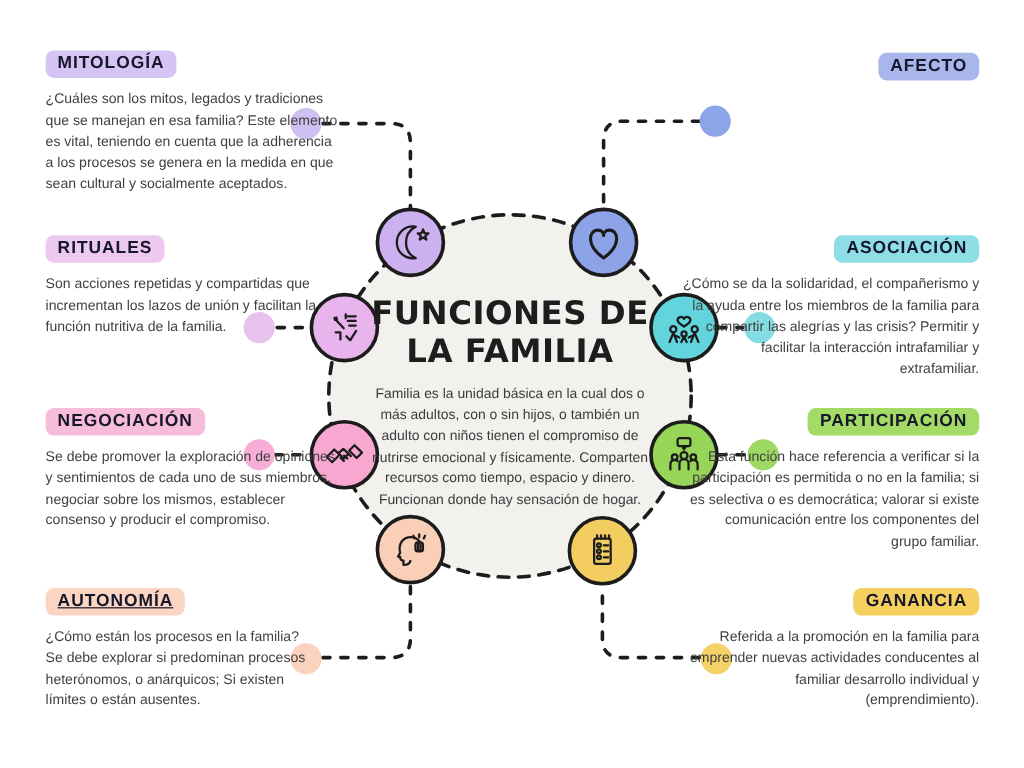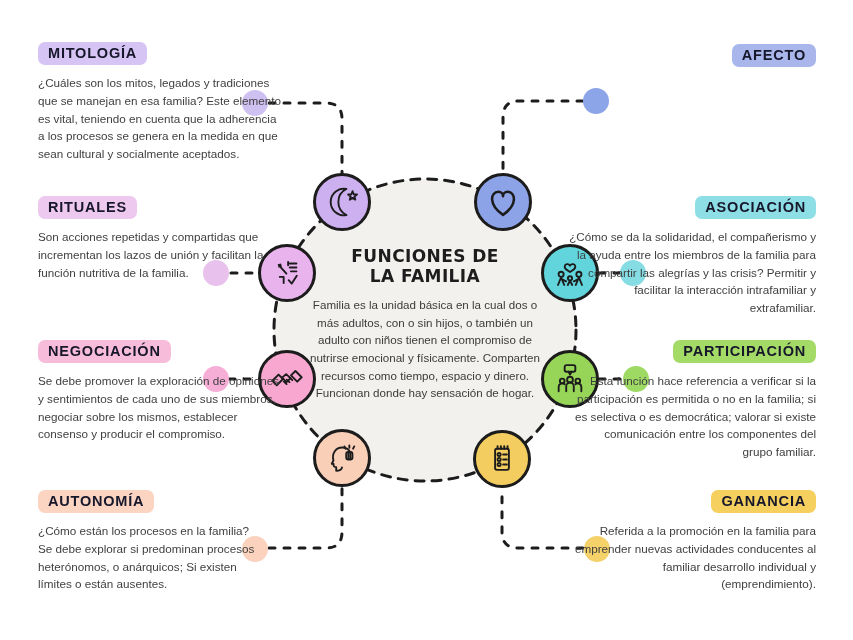--- a/index.html
+++ b/index.html
@@ -22,21 +22,21 @@
   .section.left{text-align:left;}
   .section.right{text-align:right;}
   .pill{
     display:inline-block;padding:3px 10px 4px;border-radius:7px;
     font-weight:bold;font-size:14.5px;letter-spacing:.8px;color:#17172b;
   }
   .desc{margin:9px 0 0;font-size:11.7px;line-height:1.52;color:#3f3f3f;}
   .center-text{position:absolute;left:303px;top:246px;width:244px;text-align:center;}
   .center-title{
     margin:0;font-family:"DejaVu Sans","Liberation Sans",sans-serif;
-    font-size:17px;font-weight:800;line-height:1.18;letter-spacing:.4px;color:#1d1d1d;
+    font-size:27px;font-weight:800;line-height:1.18;letter-spacing:.4px;color:#1d1d1d;
   }
   .center-desc{margin:10px auto 16px;width:238px;font-size:11.6px;line-height:1.52;color:#3b3b3b;}
 </style>
 </head>
 <body>
 
 <div class="canvas">
 
   <svg class="wires" width="853" height="640" viewBox="0 0 853 640">
     <circle class="ring" cx="425" cy="330" r="151"></circle>
@@ -140,21 +140,21 @@
   </div>
   <div class="section left" style="left:38px;top:42px;width:245px;">
     <span class="pill" style="background: rgb(214, 197, 244);">MITOLOGÍA</span>
     <p class="desc">¿Cuáles son los mitos, legados y tradiciones que se manejan en esa familia? Este elemento es vital, teniendo en cuenta que la adherencia a los procesos se genera en la medida en que sean cultural y socialmente aceptados.</p>
   </div>
   <div class="section left" style="left:38px;top:340px;width:242px;">
     <span class="pill" style="background: rgb(248, 188, 219);">NEGOCIACIÓN</span>
     <p class="desc">Se debe promover la exploración de opiniones y sentimientos de cada uno de sus miembros, negociar sobre los mismos, establecer consenso y producir el compromiso.</p>
   </div>
   <div class="section left" style="left:38px;top:490px;width:228px;">
-    <span class="pill" style="background: rgb(251, 213, 194);">AUTONOMÍA</span>
+    <span class="pill" style="background: rgb(251, 213, 194); text-decoration: underline;">AUTONOMÍA</span>
     <p class="desc">¿Cómo están los procesos en la familia? Se debe explorar si predominan procesos heterónomos, o anárquicos; Si existen límites o están ausentes.</p>
   </div>
 
   <div class="section right" style="right:37px;top:44px;width:230px;">
     <span class="pill" style="background: rgb(169, 182, 236);">AFECTO</span>
   </div>
   <div class="section right" style="right:37px;top:196px;width:248px;">
     <span class="pill" style="background: rgb(142, 222, 229);">ASOCIACIÓN</span>
     <p class="desc">¿Cómo se da la solidaridad, el compañerismo y la ayuda entre los miembros de la familia para compartir las alegrías y las crisis? Permitir y facilitar la interacción intrafamiliar y extrafamiliar.</p>
   </div>

